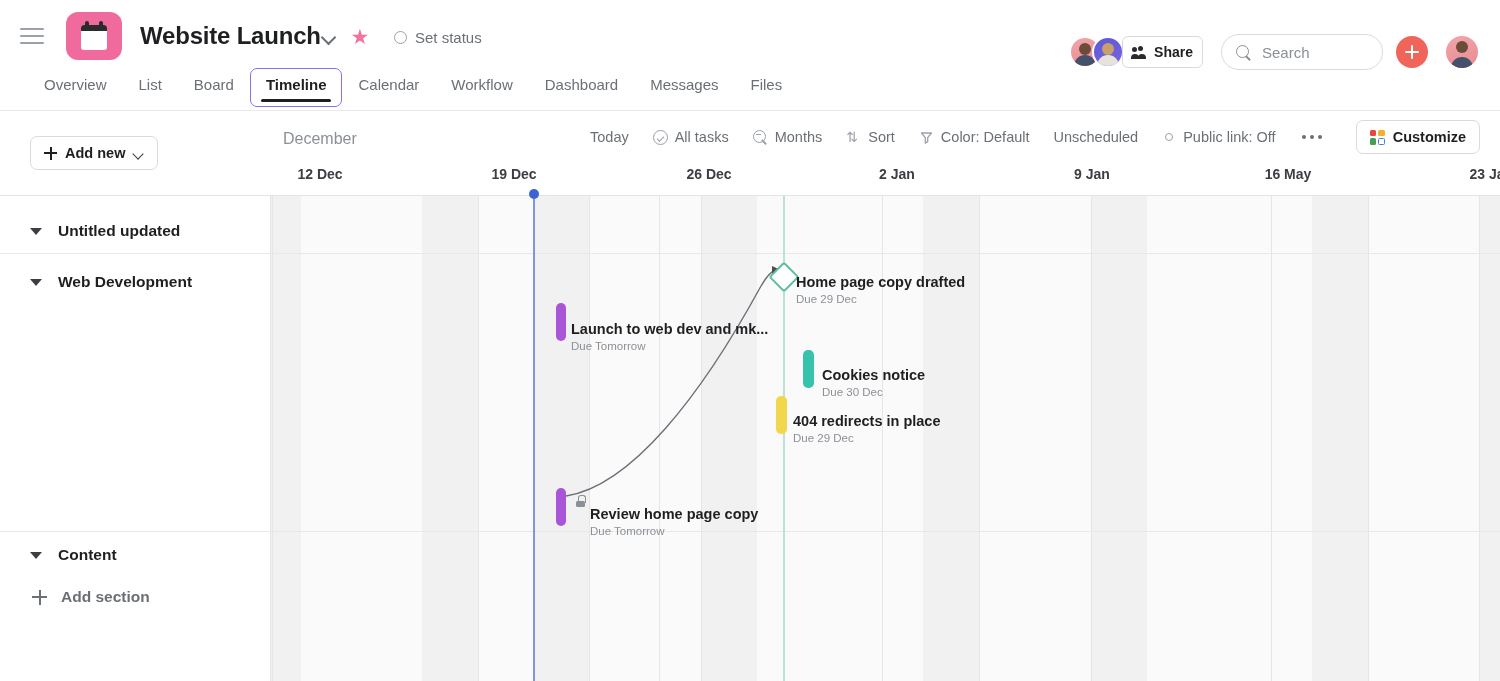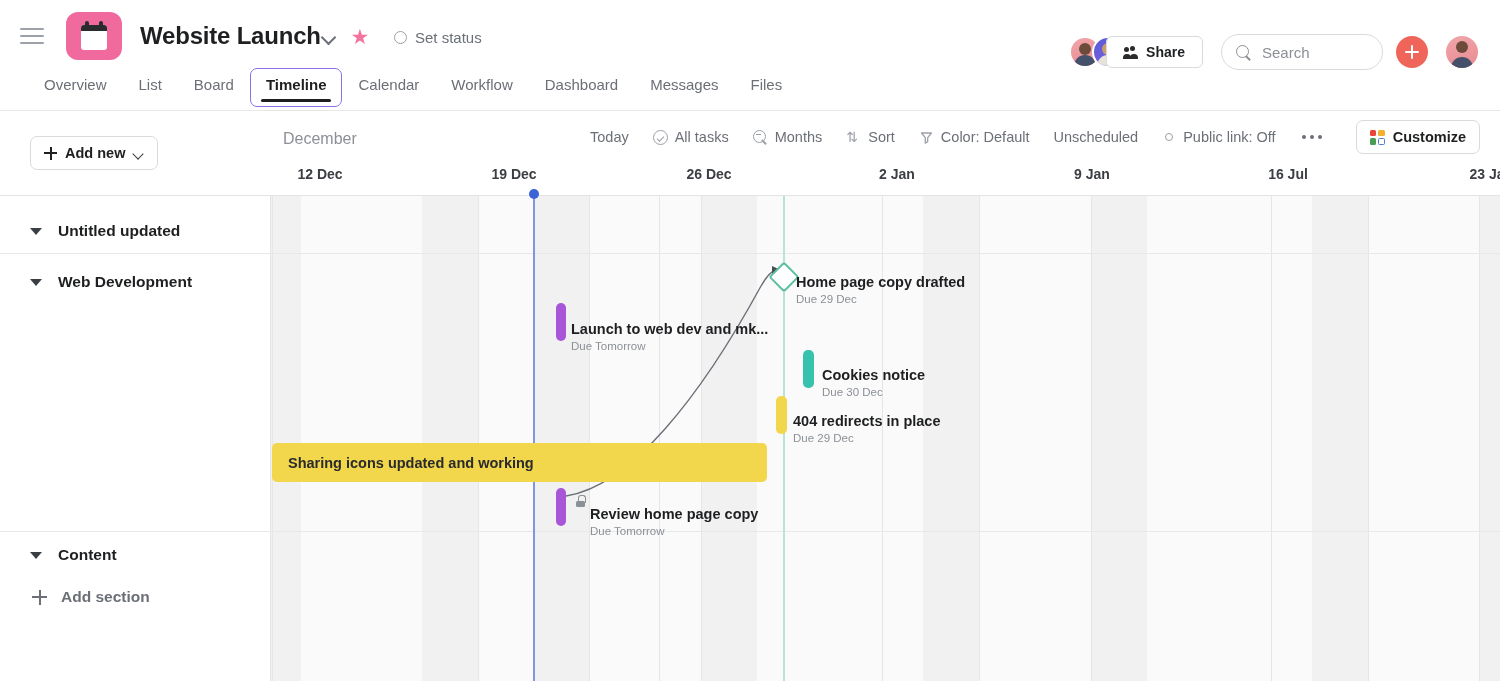--- a/index.html
+++ b/index.html
@@ -79,21 +79,21 @@
   .av.a2 { background: linear-gradient(160deg,#5b5bd6 0%,#7b61e0 100%); margin-left: -9px; }
   .av .head { position: absolute; left: 50%; top: 5px; width: 12px; height: 12px;
     margin-left: -6px; border-radius: 50%; background: #6d4b3a; }
   .av.a2 .head { background: #caa06a; }
   .av .body { position: absolute; left: 50%; bottom: -3px; width: 22px; height: 14px;
     margin-left: -11px; border-radius: 11px 11px 0 0; background: #45516b; }
   .av.a2 .body { background: #e8e3da; }
 
   .share-btn {
     position: absolute; right: 297px; top: 36px; height: 32px;
-    padding: 0 17px; border: 1px solid #d8dadd; border-radius: 6px;
+    padding: 0 9px; border: 1px solid #d8dadd; border-radius: 6px;
     background: #fff; display: flex; align-items: center; gap: 7px;
     font-size: 14px; font-weight: 600; color: #1e1f21; cursor: pointer;
   }
   .people-icon { display: inline-block; width: 15px; height: 13px; position: relative; }
   .people-icon:before {
     content: ""; position: absolute; left: 0; top: 1px; width: 5px; height: 5px;
     border-radius: 50%; background: #2a2b2d;
     box-shadow: 6px -1px 0 0 #2a2b2d;
   }
   .people-icon:after {
@@ -454,21 +454,21 @@
     <span>Add new</span>
     <span class="chev-sm"></span>
   </div>
 
   <div class="date-row">
     <div class="date-lbl" style="left:320px">12 Dec</div>
     <div class="date-lbl" style="left:514px">19 Dec</div>
     <div class="date-lbl" style="left:709px">26 Dec</div>
     <div class="date-lbl" style="left:897px">2 Jan</div>
     <div class="date-lbl" style="left:1092px">9 Jan</div>
-    <div class="date-lbl" style="left:1288px">16 Jul</div>
+    <div class="date-lbl" style="left:1288px">16 May</div>
     <div class="date-lbl" style="left:1487px">23 Ja</div>
   </div>
   <div class="date-underline"></div>
 
   <div class="canvas">
     <div class="stripe" style="left:0px;width:30px;"></div>
     <div class="stripe" style="left:151px;width:56px;"></div>
     <div class="stripe" style="left:263px;width:56px;"></div>
     <div class="stripe" style="left:430px;width:56px;"></div>
     <div class="stripe" style="left:652px;width:56px;"></div>
@@ -532,23 +532,20 @@
     <div class="bar-title">Cookies notice</div>
     <div class="bar-due">Due 30 Dec</div>
   </div>
 
   <div class="bar" style="left:776px;top:396px;width:11px;height:38px;background:#f2d64b"></div>
   <div class="bar-lbl" style="left:793px;top:402px">
     <div class="bar-title">404 redirects in place</div>
     <div class="bar-due">Due 29 Dec</div>
   </div>
 
-  <div class="wide-bar" style="left:272px;top:443px;width:495px;height:39px">
-    <span>Sharing icons updated and working</span>
-  </div>
 
   <div class="bar" style="left:556px;top:488px;width:10px;height:38px;background:#a855d8"></div>
   <div class="lock-ic" style="left:575px;top:495px"></div>
   <div class="bar-lbl" style="left:590px;top:495px">
     <div class="bar-title">Review home page copy</div>
     <div class="bar-due">Due Tomorrow</div>
   </div>
 
   <div class="milestone" style="left:773px;top:266px"></div>
   <div class="bar-lbl" style="left:796px;top:263px">

